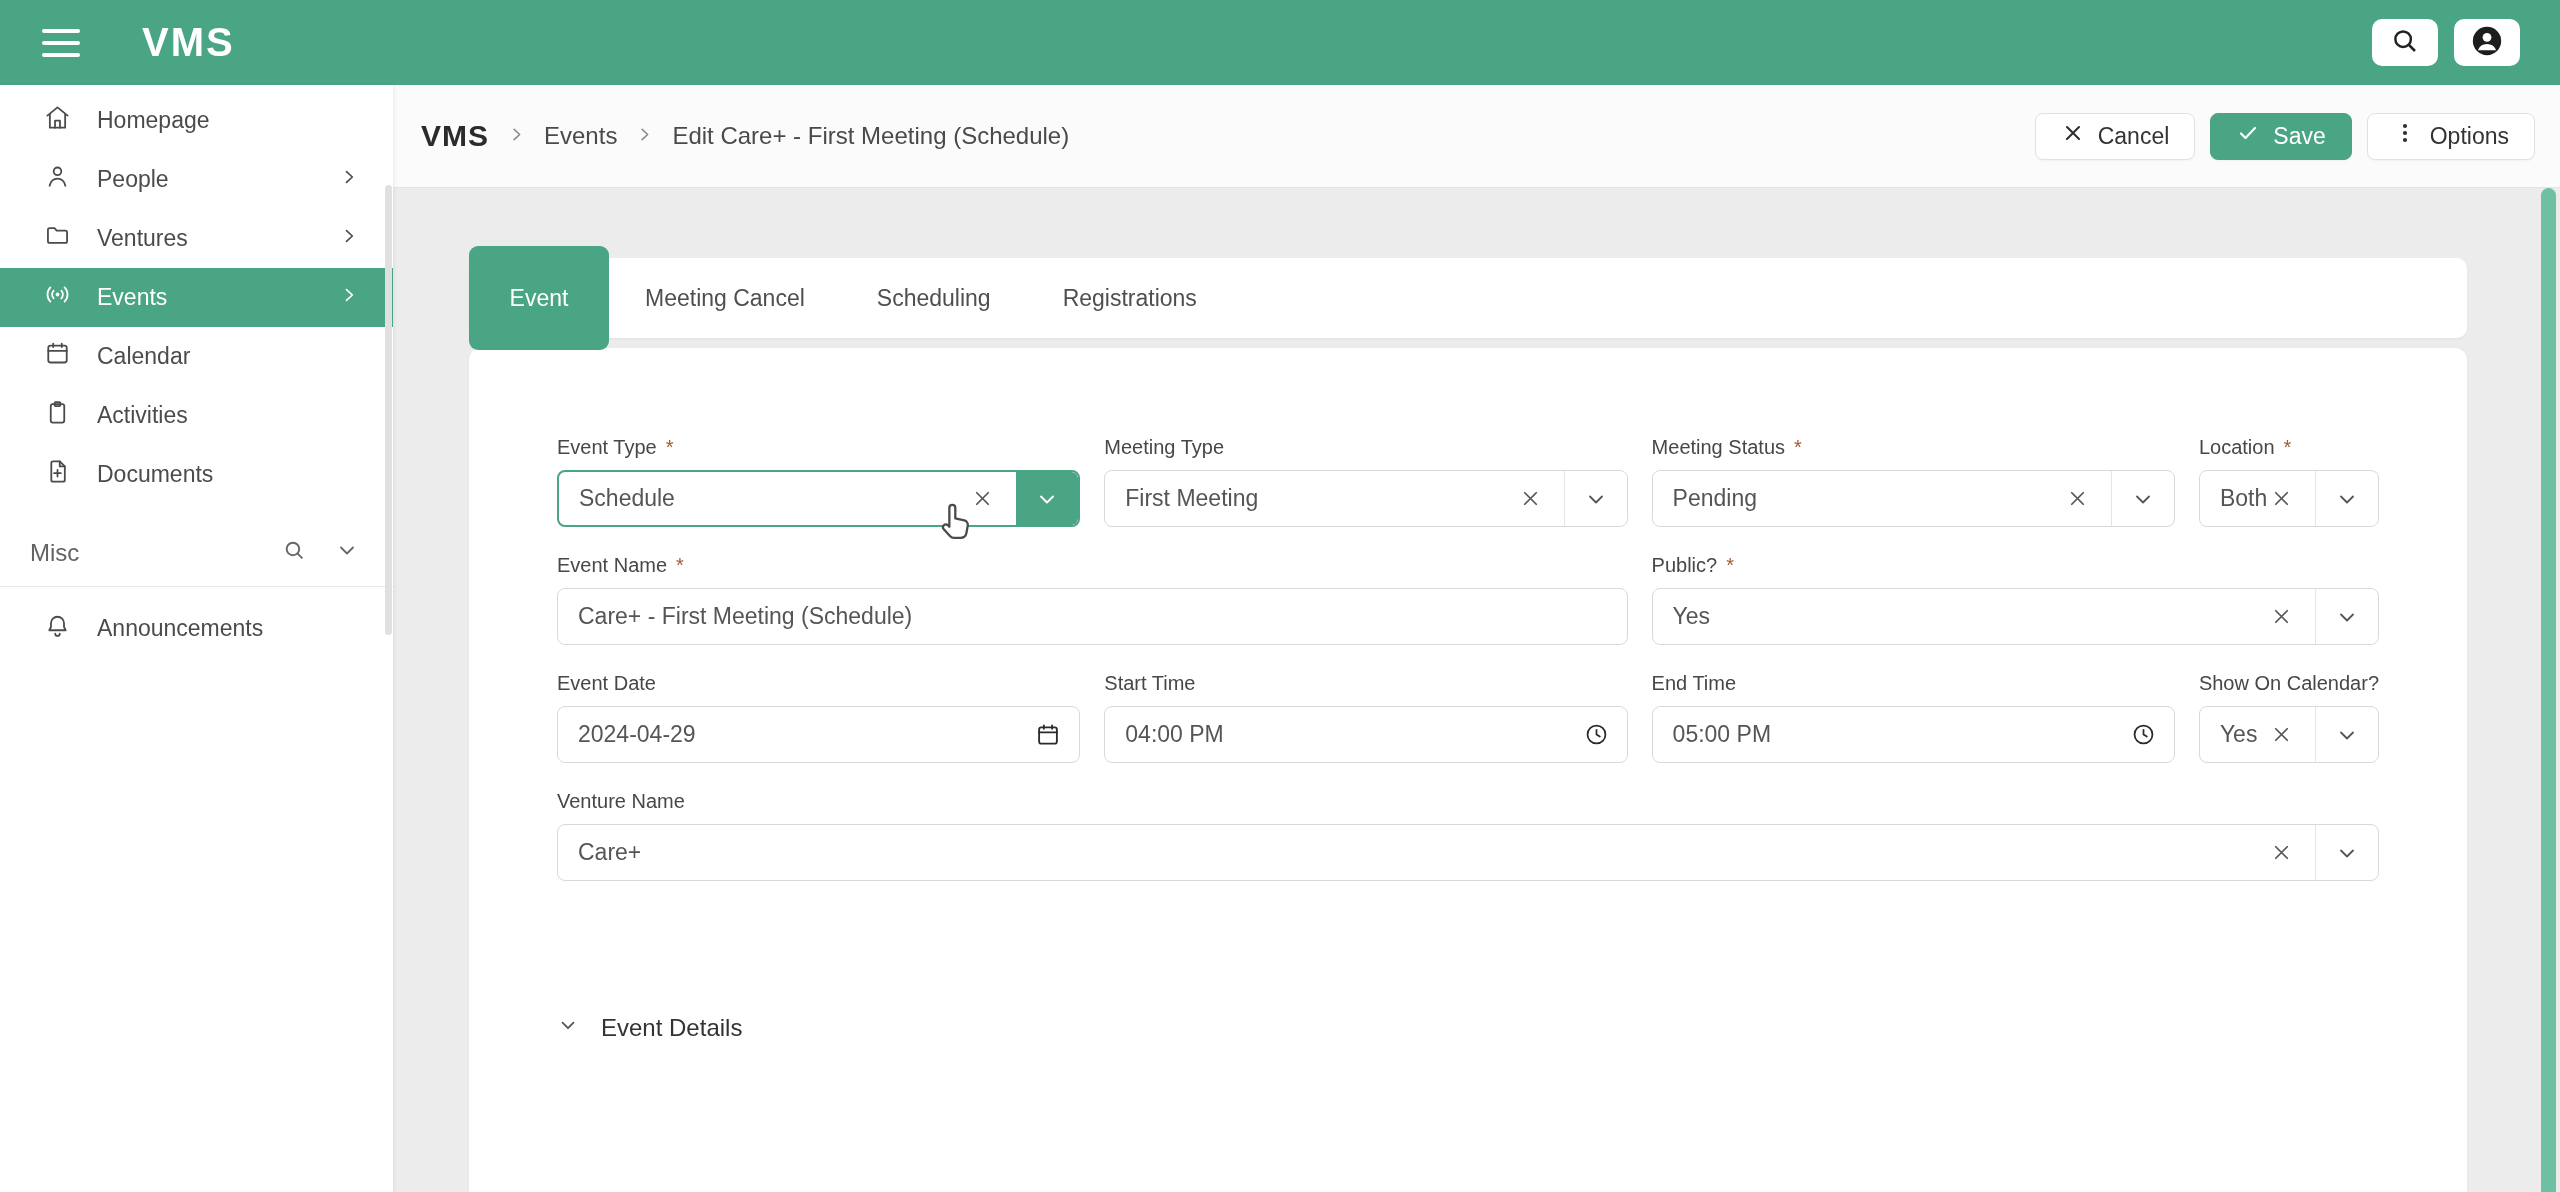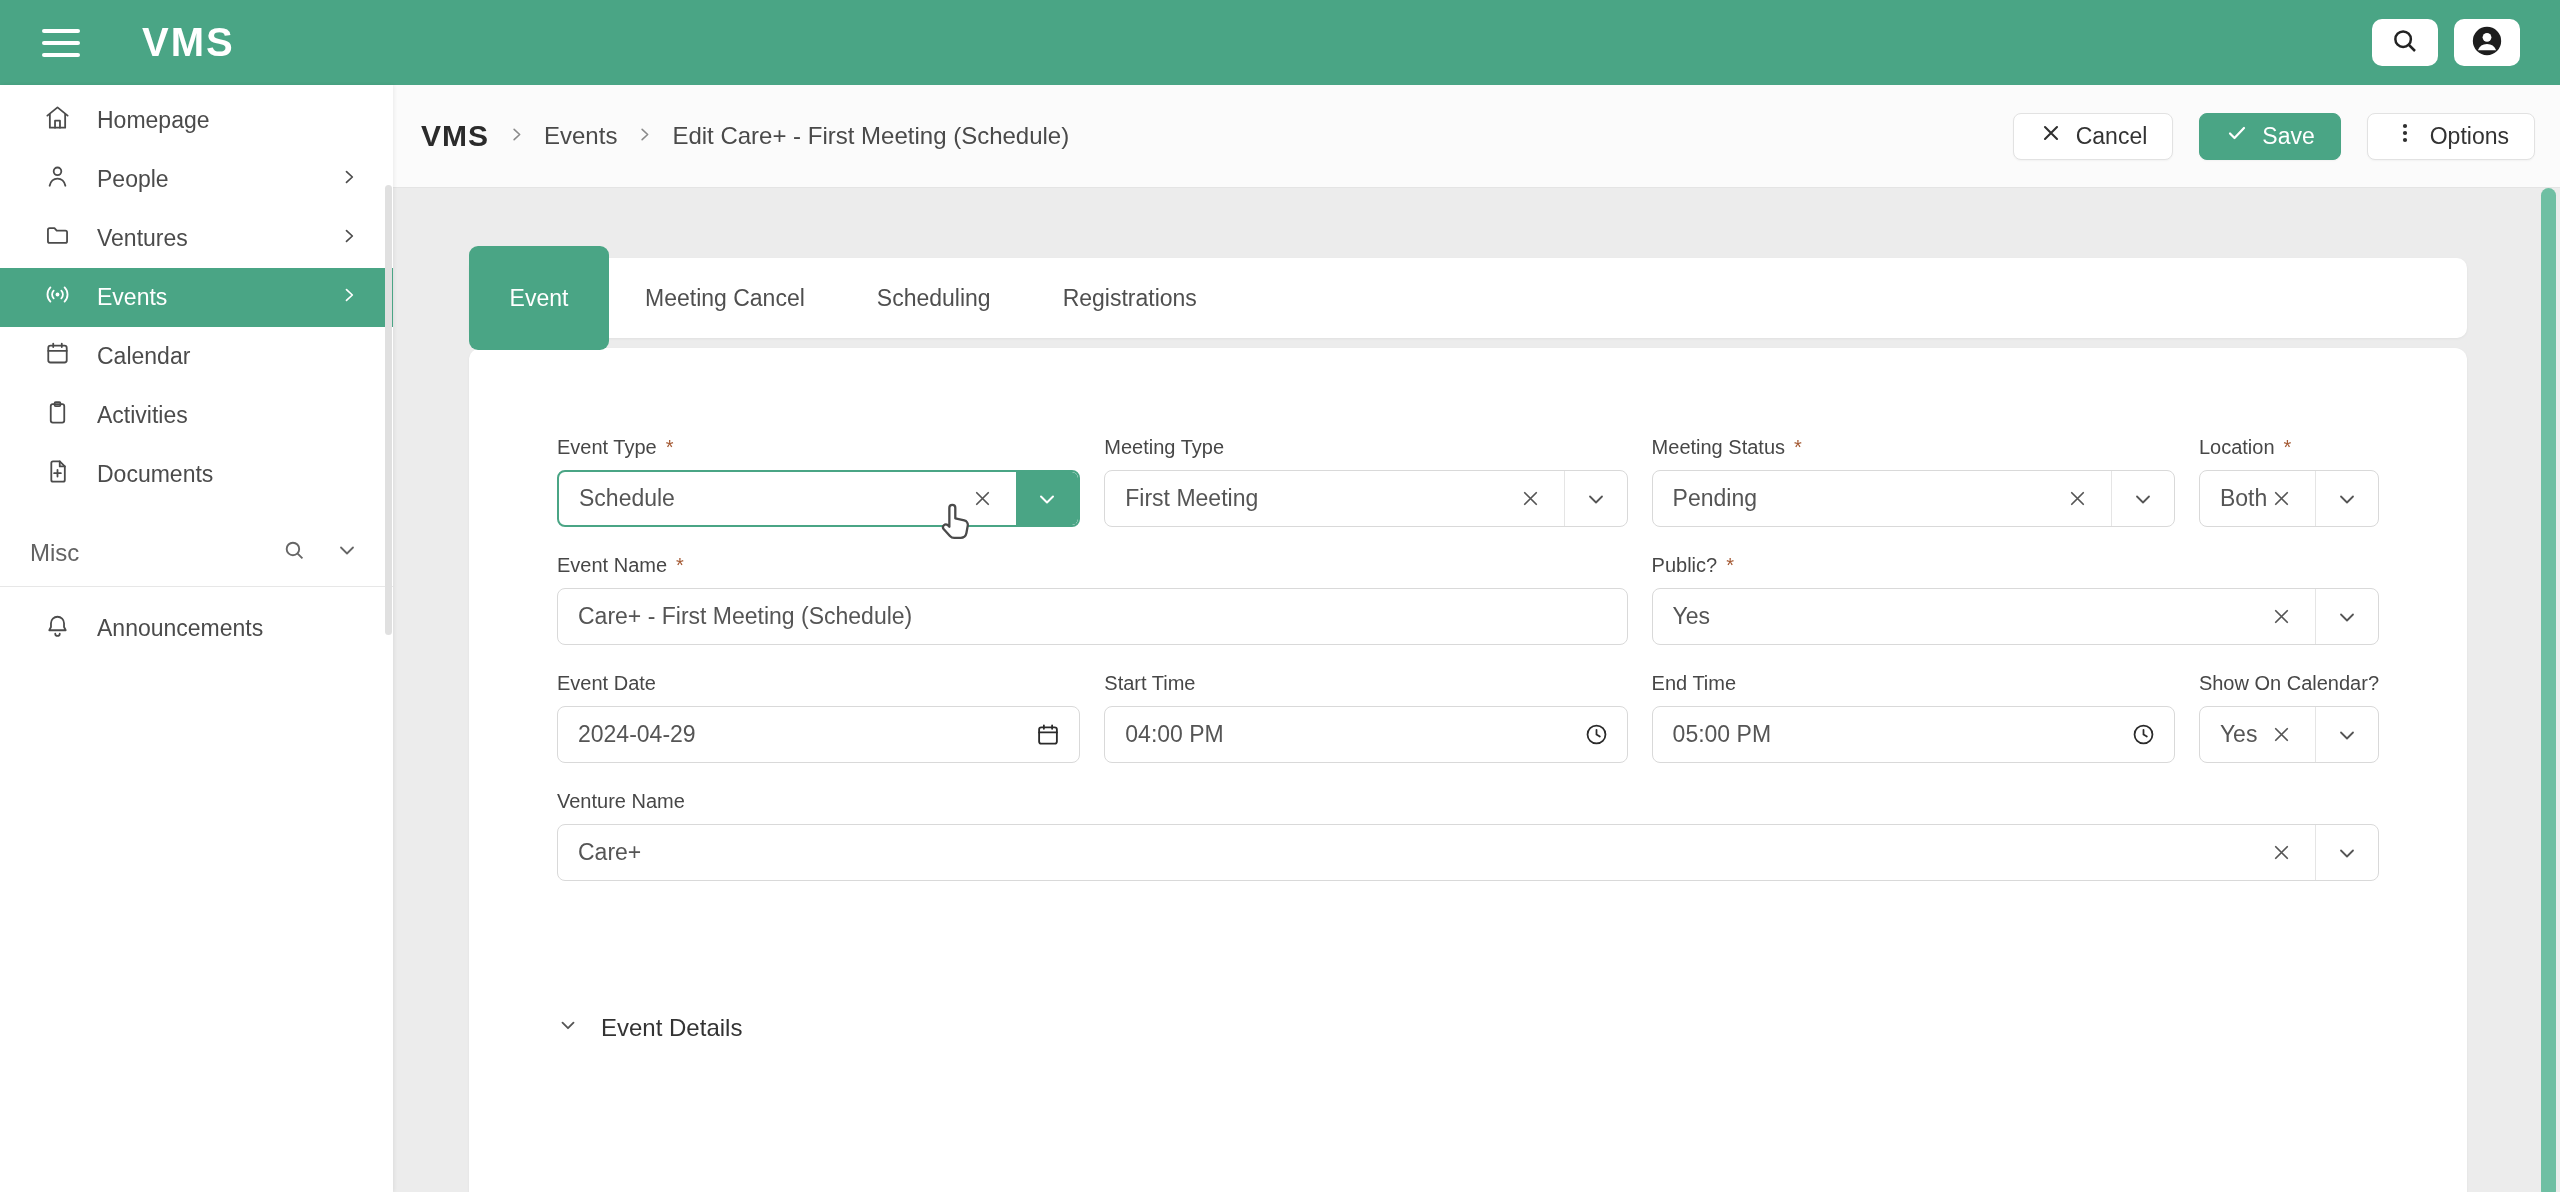--- a/index.html
+++ b/index.html
@@ -28,21 +28,21 @@
   .misc-row { margin-top:24px; height:50px; display:flex; align-items:center; padding:0 34px 0 30px; color:#636363; font-size:24px; }
   .misc-row .micon { margin-left:auto; display:flex; gap:28px; align-items:center; }
   .sb-divider { border-top:1px solid #e7e7e7; margin-top:8px; }
   .sb-scroll { position:absolute; top:100px; right:1px; width:7px; height:450px; background:#e0e0e0; border-radius:4px; }
 
   
   .page-header { height:103px; background:#fbfbfb; border-bottom:1px solid #e4e4e4; display:flex; align-items:center; padding:0 25px 0 28px; }
   .breadcrumb { display:flex; align-items:center; gap:18px; }
   .bc-root { font-size:30px; font-weight:700; color:#2b2b2b; letter-spacing:1px; }
   .bc-item { font-size:24px; color:#4a4a4a; }
-  .actions { margin-left:auto; display:flex; gap:26px; }
+  .actions { margin-left:auto; display:flex; gap:15px; }
   .btn { height:47px; display:inline-flex; align-items:center; gap:13px; padding:0 25px; border-radius:8px; font-size:23px; cursor:pointer; border:1px solid #e2e2e2; background:#fff; color:#333; box-shadow:0 1px 2px rgba(0,0,0,.04); }
   .btn.primary { background:var(--accent,#4aa585); border-color:var(--accent,#4aa585); color:#fff; }
 
   
   .content { padding:70px 93px 0 76px; }
   .tabbar { background:#fff; height:80px; border-radius:10px; display:flex; align-items:center; box-shadow:0 1px 3px rgba(0,0,0,.05); }
   .tab { padding:0 36px; font-size:23px; color:#4f4f4f; cursor:pointer; height:104px; display:flex; align-items:center; }
   .tab.active { background:var(--accent,#4aa585); color:#fff; border-radius:9px; min-width:140px; justify-content:center; }
   .panel { background:#fff; border-radius:12px; margin-top:10px; padding:88px 88px 0; height:900px; box-shadow:0 1px 3px rgba(0,0,0,.05); }
 

